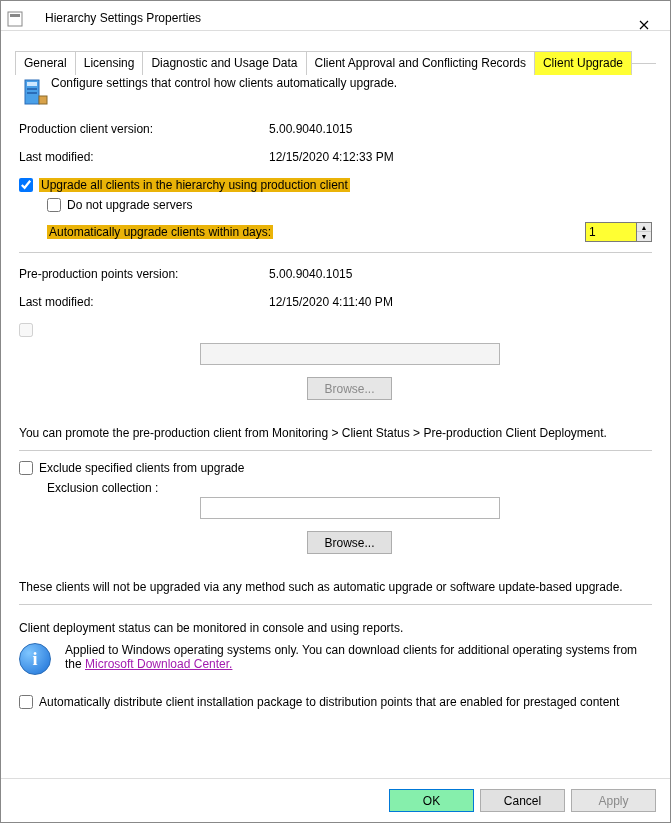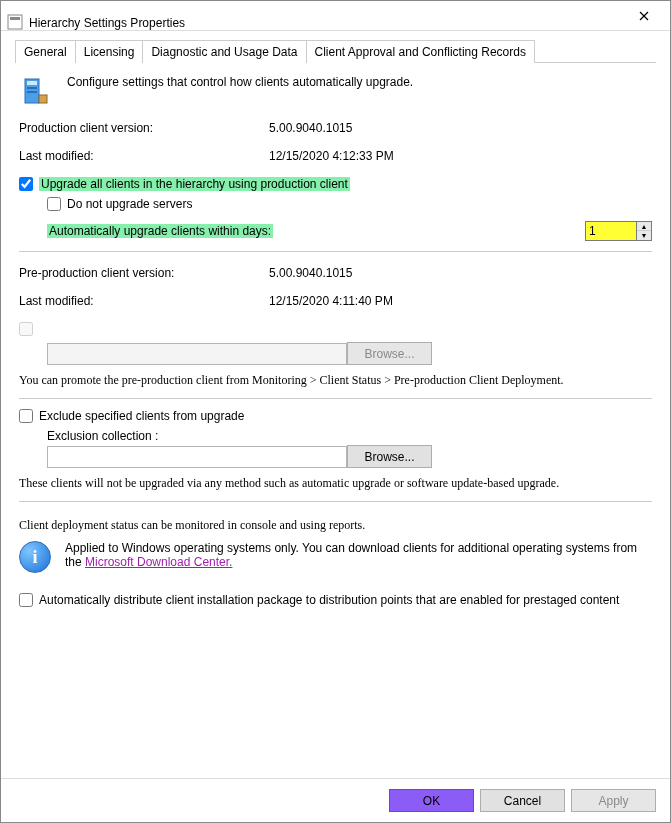--- a/index.html
+++ b/index.html
@@ -14,23 +14,24 @@
     width: 671px;
     height: 823px;
     border: 1px solid #888;
     display: flex;
     flex-direction: column;
     background: #fff;
   }
   .titlebar {
     height: 30px;
     display: flex;
-    align-items: flex-end;
-    padding: 0 6px;
+    align-items: flex-start;
+    padding: 10px 6px;
     border-bottom: 1px solid #ddd;
+    gap: 16px;
   }
   .titlebar .app-icon {
     width: 16px; height: 16px;
     margin-right: 6px;
     display: inline-flex;
     align-items: center; justify-content: center;
   }
   .titlebar .title { flex: 1; }
   .titlebar .close {
     width: 40px; height: 28px;
@@ -42,21 +43,21 @@
     display: flex;
     padding: 8px 14px 0 14px;
     gap: 0;
   }
   .tab {
     padding: 4px 8px;
     border: 1px solid #ccc;
     border-bottom: none;
     background: #fff;
     position: relative;
-    top: 1px;
+    top: 12px;
     margin-right: -1px;
     cursor: default;
     font-size: 12px;
   }
   .tab.active {
     background: #ffff33;
     z-index: 2;
     border-bottom: 1px solid #ffff33;
   }
   .tabline {
@@ -64,21 +65,21 @@
     margin: 0 14px;
   }
   .content {
     flex: 1;
     padding: 12px 18px 6px 18px;
     overflow: auto;
   }
   .intro {
     display: flex;
     align-items: flex-start;
-    gap: 16px;
+    gap: 0;
     margin-bottom: 14px;
   }
   .intro .icon {
     width: 32px; height: 32px;
   }
   .kv-row {
     display: flex;
     margin: 14px 0;
   }
   .kv-row .k { width: 250px; }
@@ -86,21 +87,21 @@
   .check-row {
     display: flex;
     align-items: center;
     gap: 6px;
     margin: 6px 0;
   }
   input[type=checkbox] {
     width: 14px; height: 14px;
     margin: 0;
   }
-  .hl { background: #86efac; padding: 0 2px; }
+  .hl { background: #eab308; padding: 0 2px; }
   .indent1 { margin-left: 28px; }
   .days-row {
     display: flex;
     align-items: center;
     margin: 10px 0 10px 28px;
   }
   .days-row .lab { flex: 1; }
   .spinner {
     display: flex;
     align-items: stretch;
@@ -131,23 +132,24 @@
   .spinner .btns div:last-child{border-bottom:none;}
   hr.sep {
     border: none;
     border-top: 1px solid #ccc;
     margin: 10px 0;
   }
   .disabled-text { color: #a0a0a0; }
   .sub-label { margin: 6px 0 2px 28px; }
   .combo-row {
     display: flex;
-    gap: 0;
+    gap: 12px;
     margin-left: 28px;
     align-items: center;
+    flex-direction: column;
   }
   .combo {
     border: 1px solid #b5b5b5;
     height: 22px;
     width: 300px;
     background: #fff;
     padding: 2px 4px;
     font-family: inherit;
     font-size: 12px;
   }
@@ -155,21 +157,21 @@
   button.win {
     height: 23px;
     min-width: 85px;
     border: 1px solid #adadad;
     background: #e1e1e1;
     font-family: inherit;
     font-size: 12px;
     padding: 0 12px;
   }
   button.win:disabled { color: #8a8a8a; background:#e6e6e6;}
-  .note { margin: 8px 0 4px 0; font-family: Liberation Serif, serif; }
+  .note { margin: 26px 0 4px 0; }
   .info-row {
     display: flex;
     gap: 14px;
     align-items: flex-start;
     margin: 8px 0;
   }
   .info-icon {
     width: 32px; height: 32px;
     border-radius: 50%;
     background: radial-gradient(circle at 30% 30%, #7fc6ff, #1a6fd6);
@@ -181,21 +183,21 @@
   a.link { color: #a21caf; text-decoration: underline; }
   .footer {
     border-top: 1px solid #ddd;
     padding: 10px 14px;
     display: flex;
     justify-content: flex-end;
     gap: 6px;
   }
   button.primary {
     border: 1px solid #0078d7;
-    background: #8b5cf6;
+    background: #86efac;
     color: #000;
     min-width: 85px;
     height: 23px;
     font-family: inherit;
     font-size: 12px;
   }
 </style>
 </head>
 <body>
 
@@ -214,20 +216,21 @@
           <path d="M1 1 L9 9 M9 1 L1 9" stroke="#000" stroke-width="1.2"></path>
         </svg>
     </div>
   </div>
 
   <div class="tabs">
     <div class="tab">General</div>
     <div class="tab">Licensing</div>
     <div class="tab">Diagnostic and Usage Data</div>
     <div class="tab">Client Approval and Conflicting Records</div>
+    <div class="tab active">Client Upgrade</div>
   </div>
   <div class="tabline"></div>
 
   <div class="content">
 
     <div class="intro">
       <span class="icon">
         <svg width="32" height="32" viewBox="0 0 32 32">
           <rect x="6" y="4" width="14" height="24" fill="#4aa0e8" stroke="#2a6db8"></rect>
           <rect x="8" y="6" width="10" height="4" fill="#cfe8ff"></rect>
@@ -265,21 +268,21 @@
         <div class="btns">
           <div>▲</div>
           <div>▼</div>
         </div>
       </div>
     </div>
 
     <hr class="sep">
 
     <div class="kv-row">
-      <span class="k">Pre-production client version:</span>
+      <span class="k">Pre-production points version:</span>
       <span class="v">5.00.9040.1015</span>
     </div>
     <div class="kv-row">
       <span class="k">Last modified:</span>
       <span class="v">12/15/2020 4:11:40 PM</span>
     </div>
 
     <div class="check-row disabled-text" style="margin-top:10px;">
       <input type="checkbox" disabled="" style="">
     </div>

